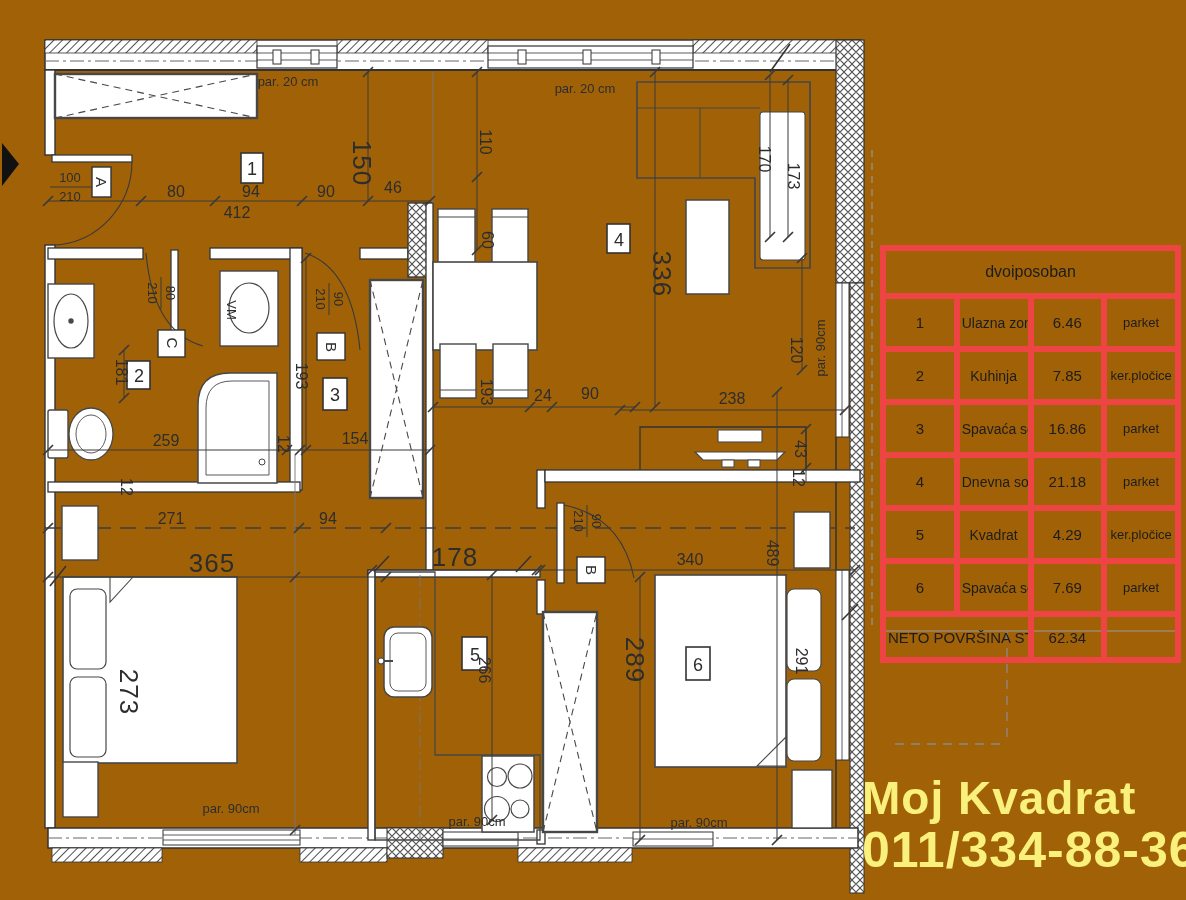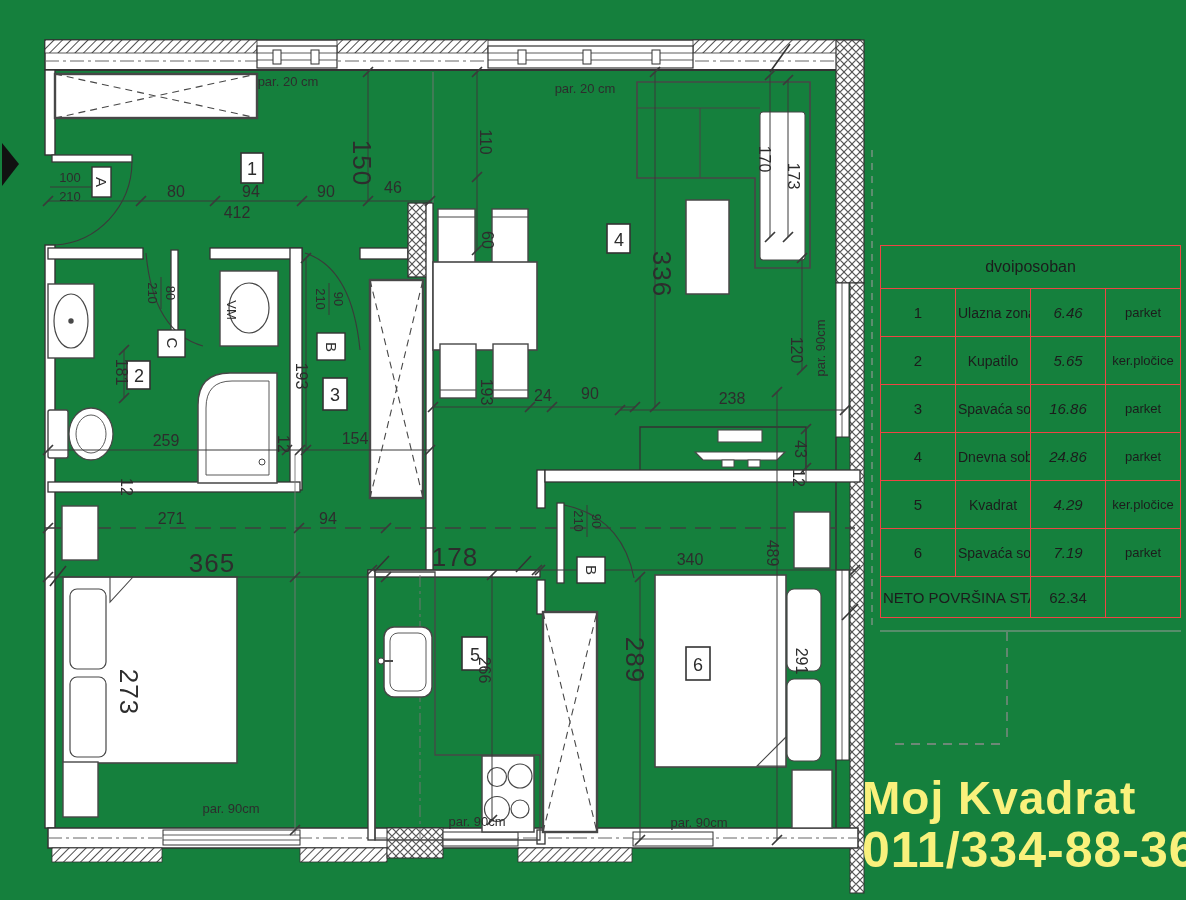--- a/index.html
+++ b/index.html
@@ -1,32 +1,32 @@
 <!DOCTYPE html>
 <html><head>
 <meta charset="utf-8">
 <style>
   html,body{margin:0;padding:0;background:#fff;}
-  .stage{position:relative;width:1186px;height:900px;background:#15803d;overflow:hidden;
+  .stage{position:relative;width:1186px;height:900px;background:#a16207;overflow:hidden;
          font-family:"Liberation Sans",sans-serif;}
   svg text{font-family:"Liberation Sans",sans-serif;fill:#2d2d2d;}
   .dim{font-size:16px;}
   .dimb{font-size:26px;letter-spacing:1px;}
   .tiny{font-size:13px;}
   .par{font-size:13px;}
   .room{font-size:18px;}
   .lbl{font-size:15px;}
   table.legend{position:absolute;left:880px;top:245px;border-collapse:collapse;
                table-layout:fixed;width:301px;font-size:15px;color:#1c1c1c;}
-  table.legend td{border:1px solid #ef4444;text-align:center;padding:0 2px;overflow:hidden;
+  table.legend td{border:6px solid #ef4444;text-align:center;padding:0 2px;overflow:hidden;
                   white-space:nowrap;}
   table.legend .hdr td{height:42px;font-size:16px;}
   table.legend .row td{height:47px;}
   table.legend .total td{height:40px;}
-  .c-num{width:42px;} .c-name{width:146px;font-size:14px;} .c-area{width:57px;font-style:italic;} .c-floor{width:56px;font-size:13px;}
+  .c-num{width:42px;} .c-name{width:146px;font-size:14px;} .c-area{width:57px;} .c-floor{width:56px;font-size:13px;}
   .watermark{position:absolute;left:862px;top:772px;font-weight:bold;line-height:52px;
              white-space:nowrap;letter-spacing:1px;}
   .watermark .l1{font-size:46px;}
   .watermark .l2{font-size:50px;}
 </style>
 </head>
 <body>
 
 <div class="stage">
 
@@ -397,46 +397,46 @@
     <td colspan="4">dvoiposoban</td>
   </tr>
   <tr class="row">
     <td class="c-num">1</td>
     <td class="c-name">Ulazna zona sa hodnikom</td>
     <td class="c-area">6.46</td>
     <td class="c-floor">parket</td>
   </tr>
   <tr class="row">
     <td class="c-num">2</td>
-    <td class="c-name">Kupatilo</td>
-    <td class="c-area">5.65</td>
+    <td class="c-name">Kuhinja</td>
+    <td class="c-area">7.85</td>
     <td class="c-floor">ker.pločice</td>
   </tr>
   <tr class="row">
     <td class="c-num">3</td>
     <td class="c-name">Spavaća soba</td>
     <td class="c-area">16.86</td>
     <td class="c-floor">parket</td>
   </tr>
   <tr class="row">
     <td class="c-num">4</td>
     <td class="c-name">Dnevna soba sa trpezarijom</td>
-    <td class="c-area">24.86</td>
+    <td class="c-area">21.18</td>
     <td class="c-floor">parket</td>
   </tr>
   <tr class="row">
     <td class="c-num">5</td>
     <td class="c-name">Kvadrat</td>
     <td class="c-area">4.29</td>
     <td class="c-floor">ker.pločice</td>
   </tr>
   <tr class="row">
     <td class="c-num">6</td>
     <td class="c-name">Spavaća soba</td>
-    <td class="c-area">7.19</td>
+    <td class="c-area">7.69</td>
     <td class="c-floor">parket</td>
   </tr>
   <tr class="total">
     <td colspan="2">NETO POVRŠINA STANA</td>
     <td>62.34</td>
     <td></td>
   </tr>
 </tbody>
     </table>
 

